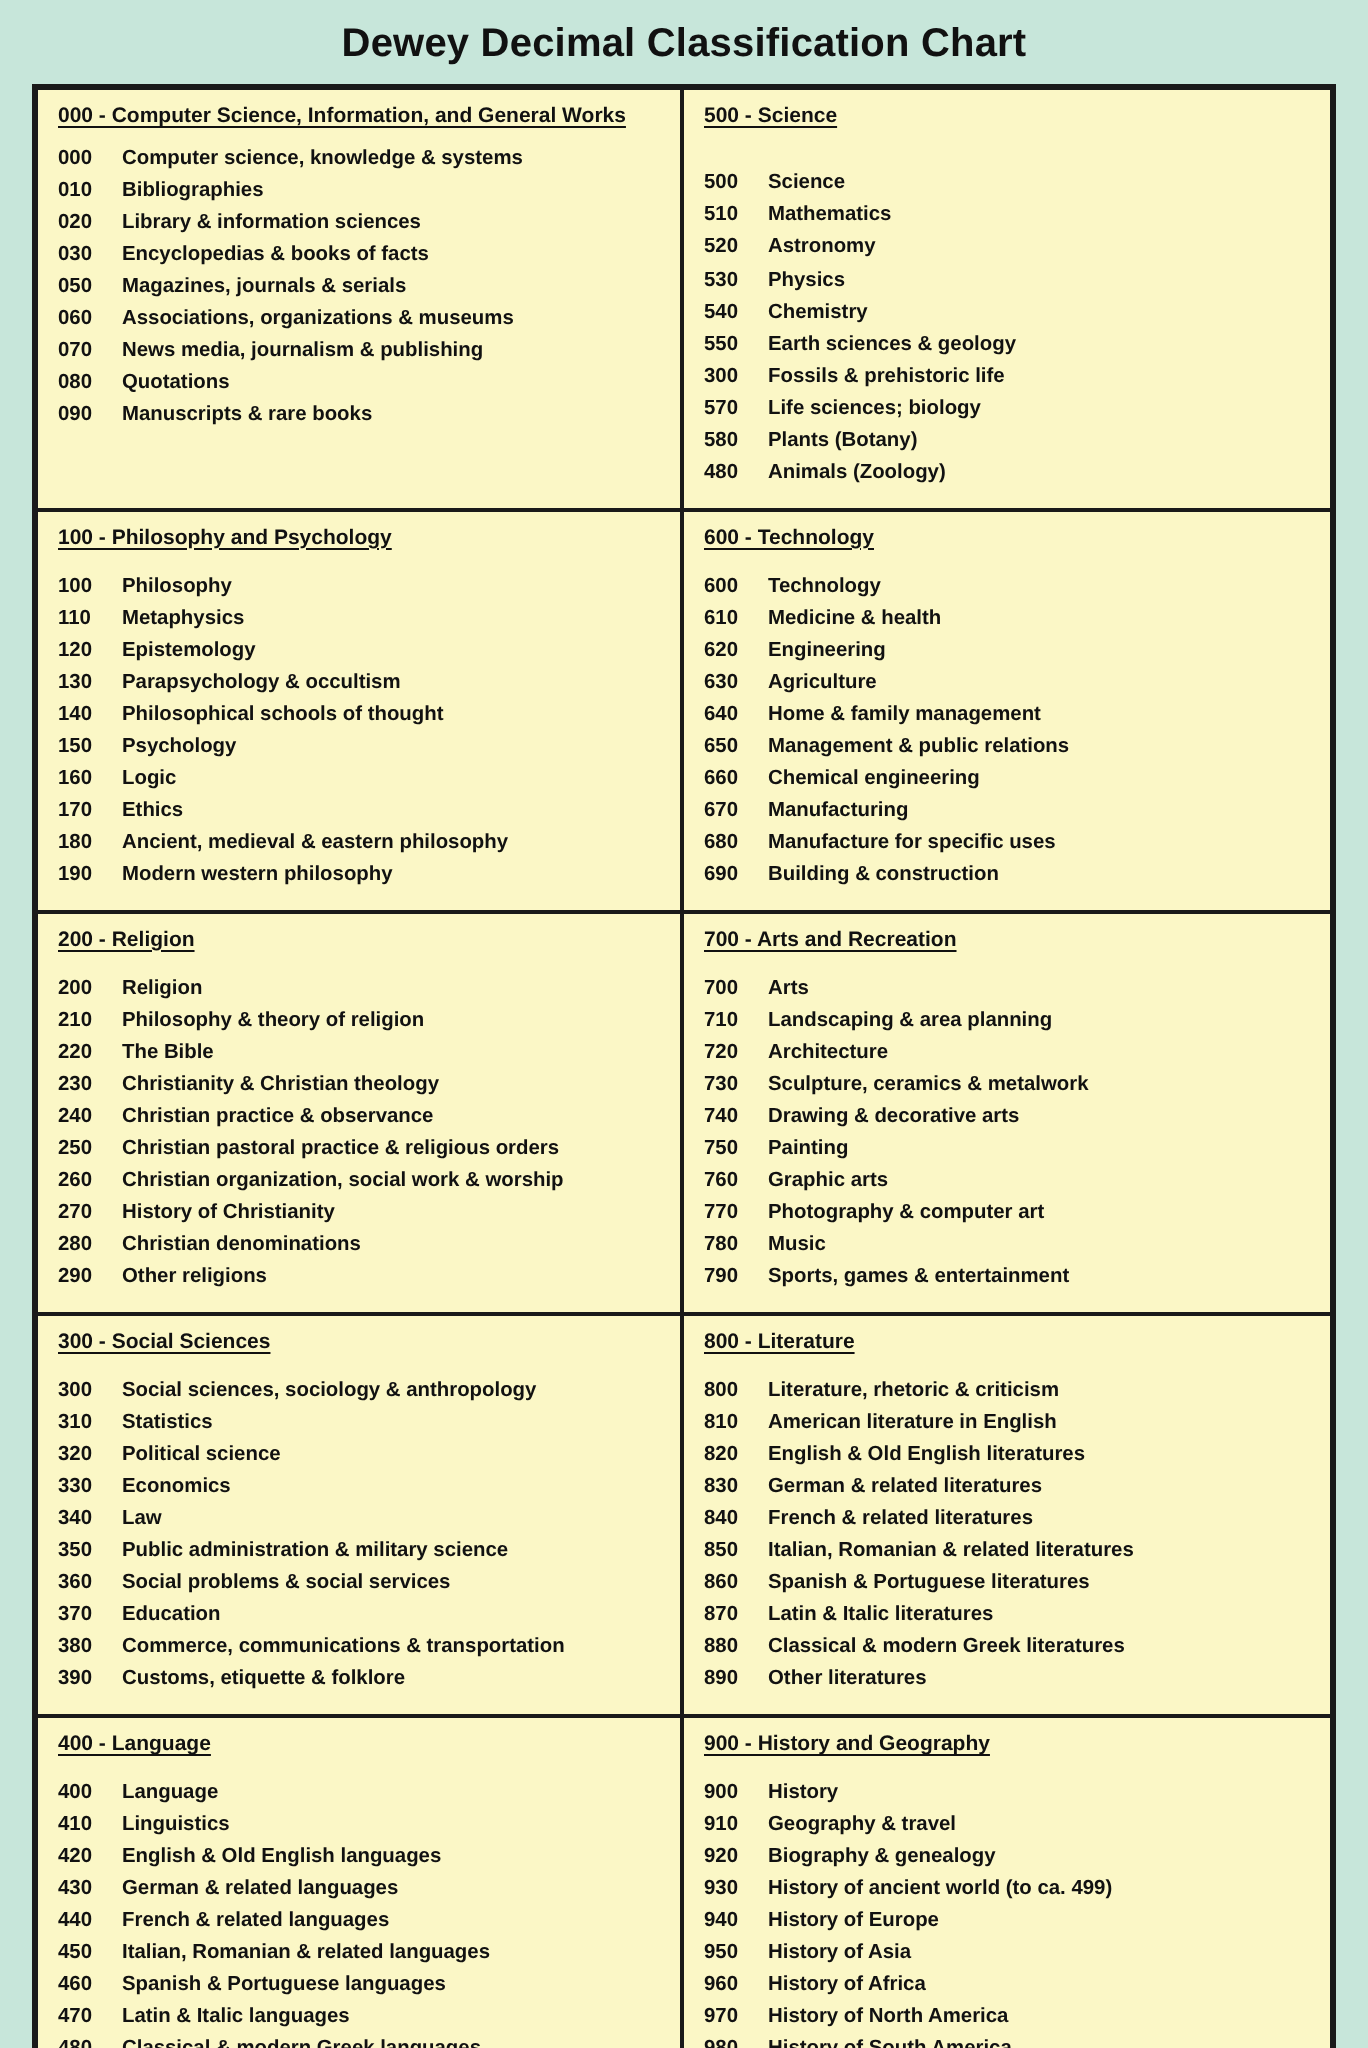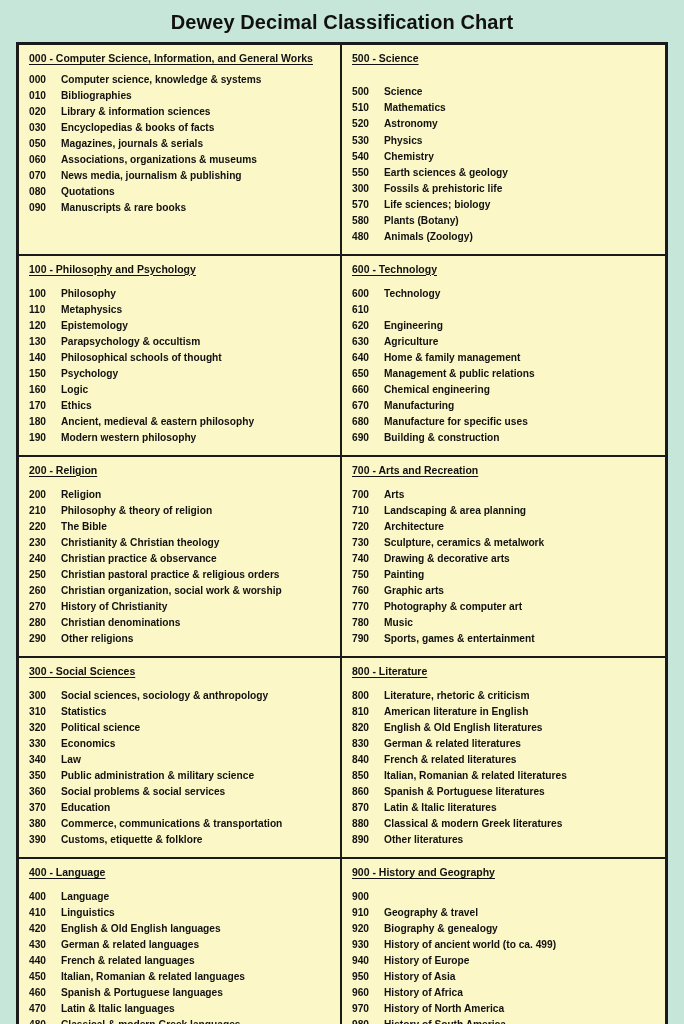--- a/index.html
+++ b/index.html
@@ -252,20 +252,21 @@
         </div>
         <div class="ddc-cell right">
           <div class="cell-heading">600 - Technology</div>
           <ul class="entry-list">
             <li class="entry">
               <span class="entry-code">600</span>
               <span class="entry-label">Technology</span>
             </li>
             <li class="entry">
               <span class="entry-code">610</span>
+              <span class="entry-label">Medicine &amp; health</span>
             </li>
             <li class="entry">
               <span class="entry-code">620</span>
               <span class="entry-label">Engineering</span>
             </li>
             <li class="entry">
               <span class="entry-code">630</span>
               <span class="entry-label">Agriculture</span>
             </li>
             <li class="entry">
@@ -519,20 +520,21 @@
               <span class="entry-code">480</span>
               <span class="entry-label">Classical &amp; modern Greek languages</span>
             </li>
           </ul>
         </div>
         <div class="ddc-cell right">
           <div class="cell-heading">900 - History and Geography</div>
           <ul class="entry-list">
             <li class="entry">
               <span class="entry-code">900</span>
+              <span class="entry-label">History</span>
             </li>
             <li class="entry">
               <span class="entry-code">910</span>
               <span class="entry-label">Geography &amp; travel</span>
             </li>
             <li class="entry">
               <span class="entry-code">920</span>
               <span class="entry-label">Biography &amp; genealogy</span>
             </li>
             <li class="entry">

